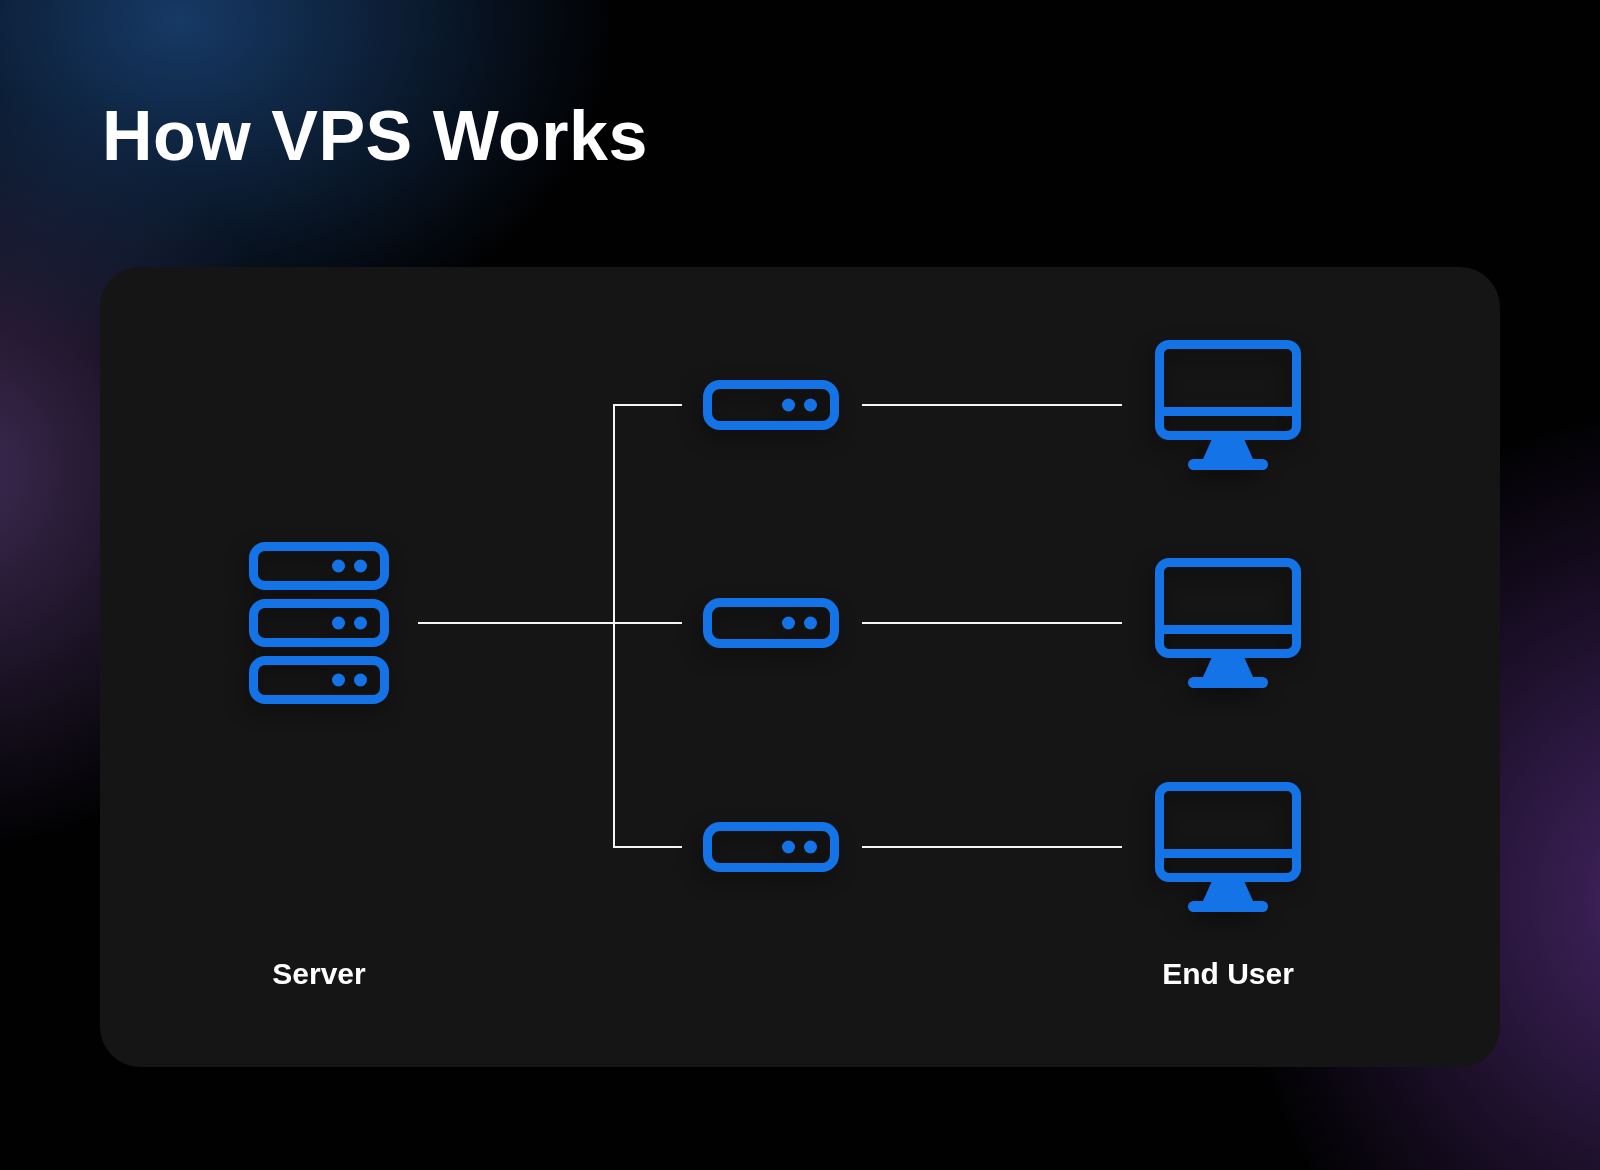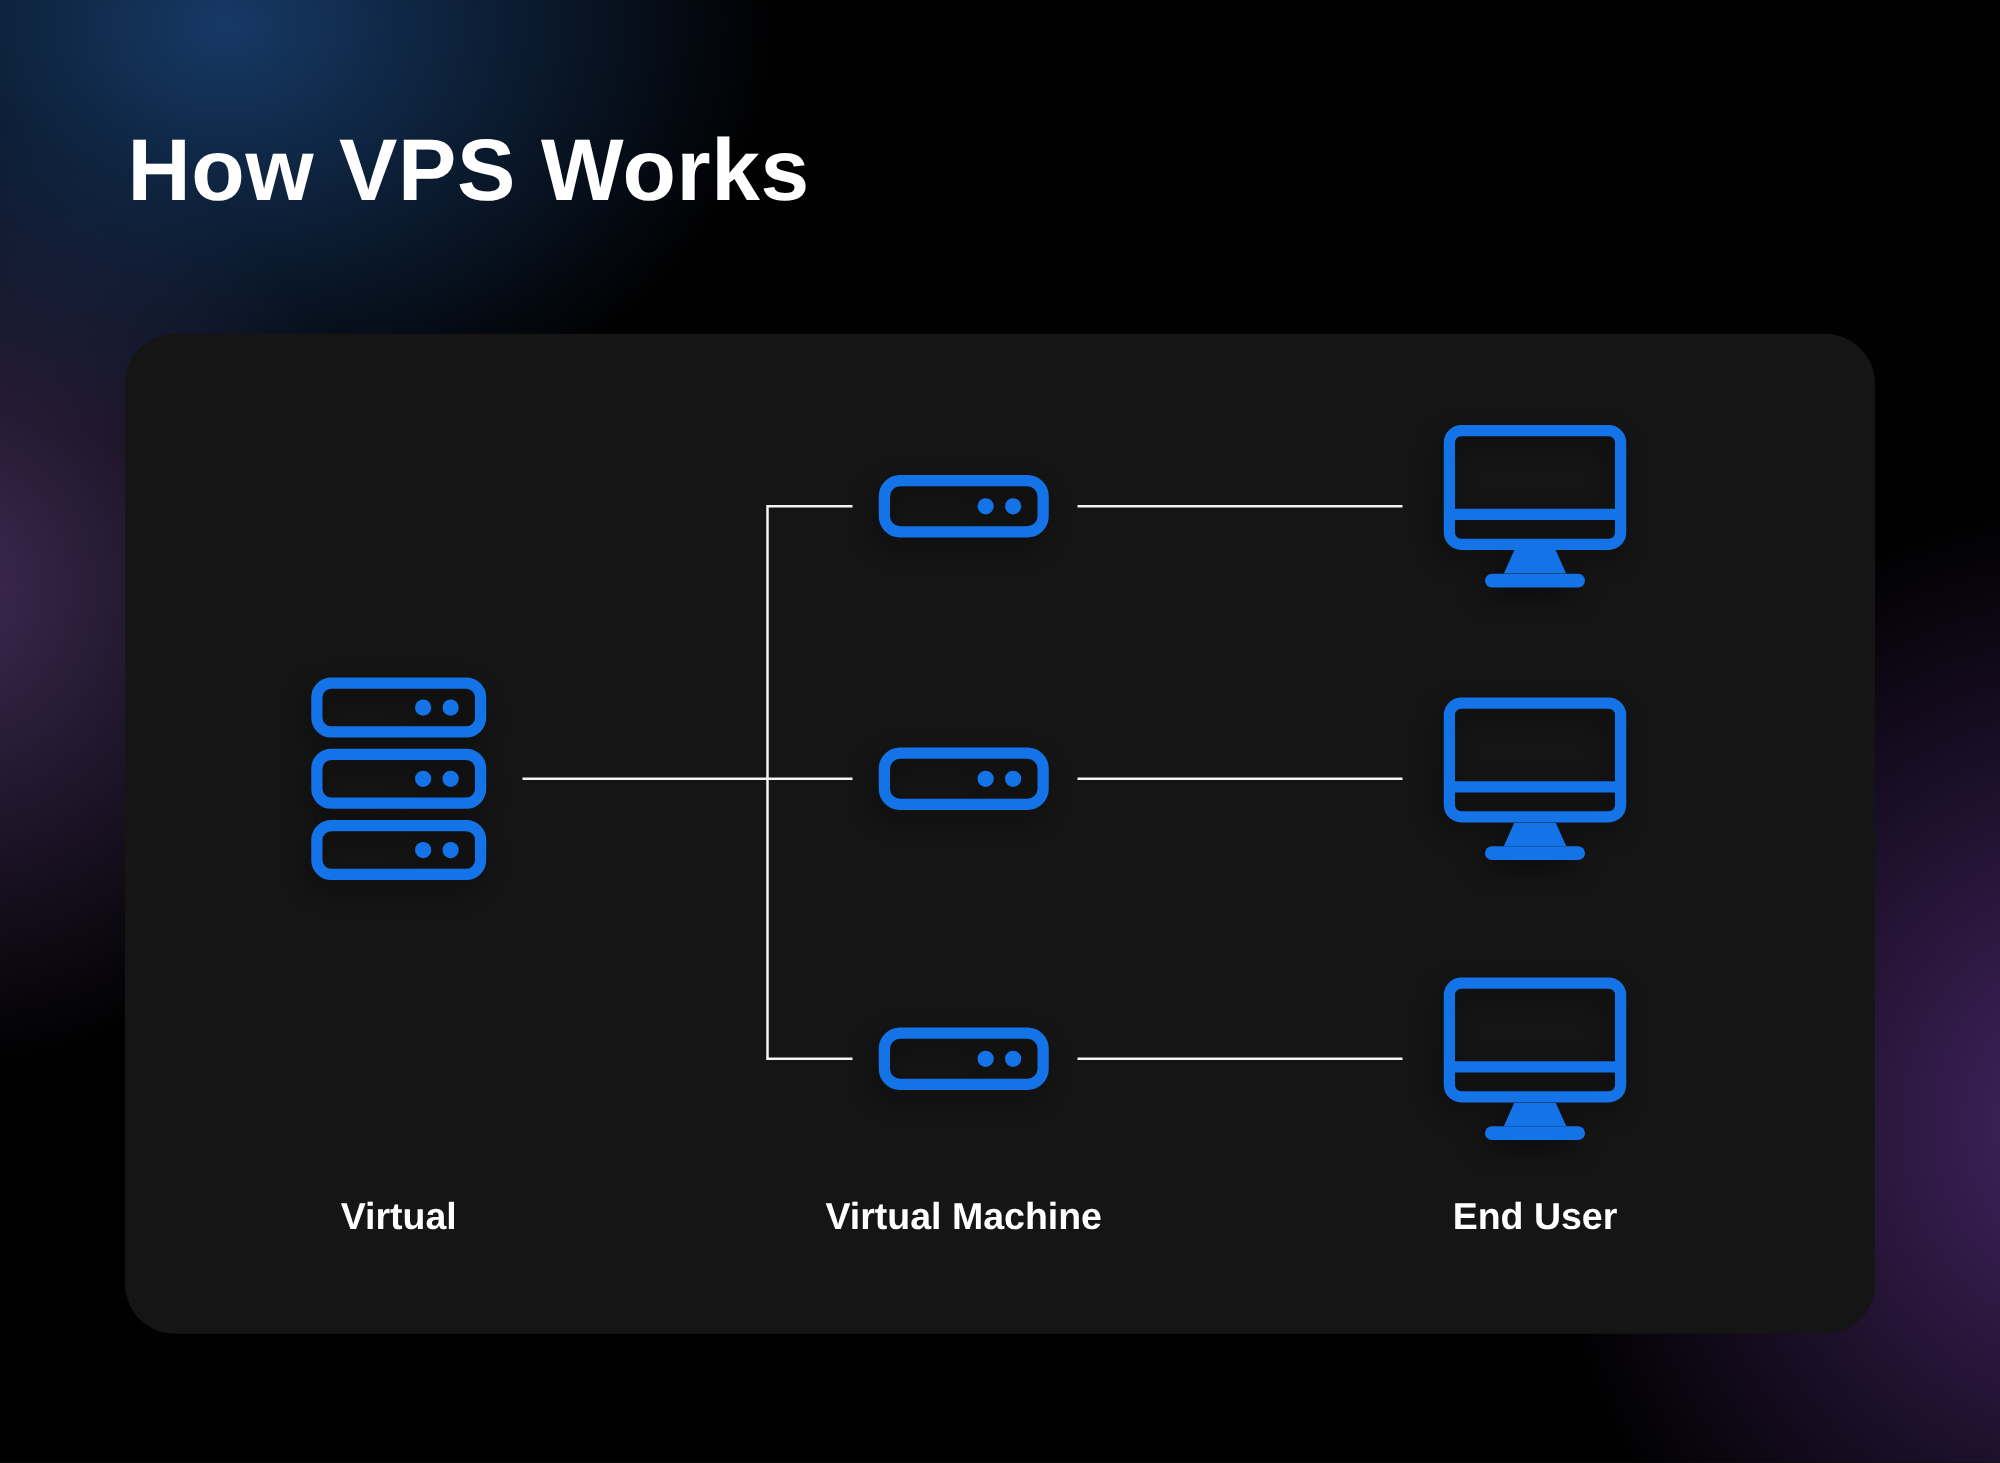--- a/index.html
+++ b/index.html
@@ -142,17 +142,16 @@
     <div class="mon-base"></div>
   </div>
   <div class="monitor r3">
     <div class="mon-screen">
       <div class="mon-bezel"></div>
     </div>
     <div class="mon-neck"></div>
     <div class="mon-base"></div>
   </div>
 
-  <div class="col-label c1">Virtual</div>
-  <div class="col-label c2">Virtual Machine</div>
+  <div class="col-label c1">Server</div>
   <div class="col-label c3">End User</div>
 
 </div>
 
 </body></html>

